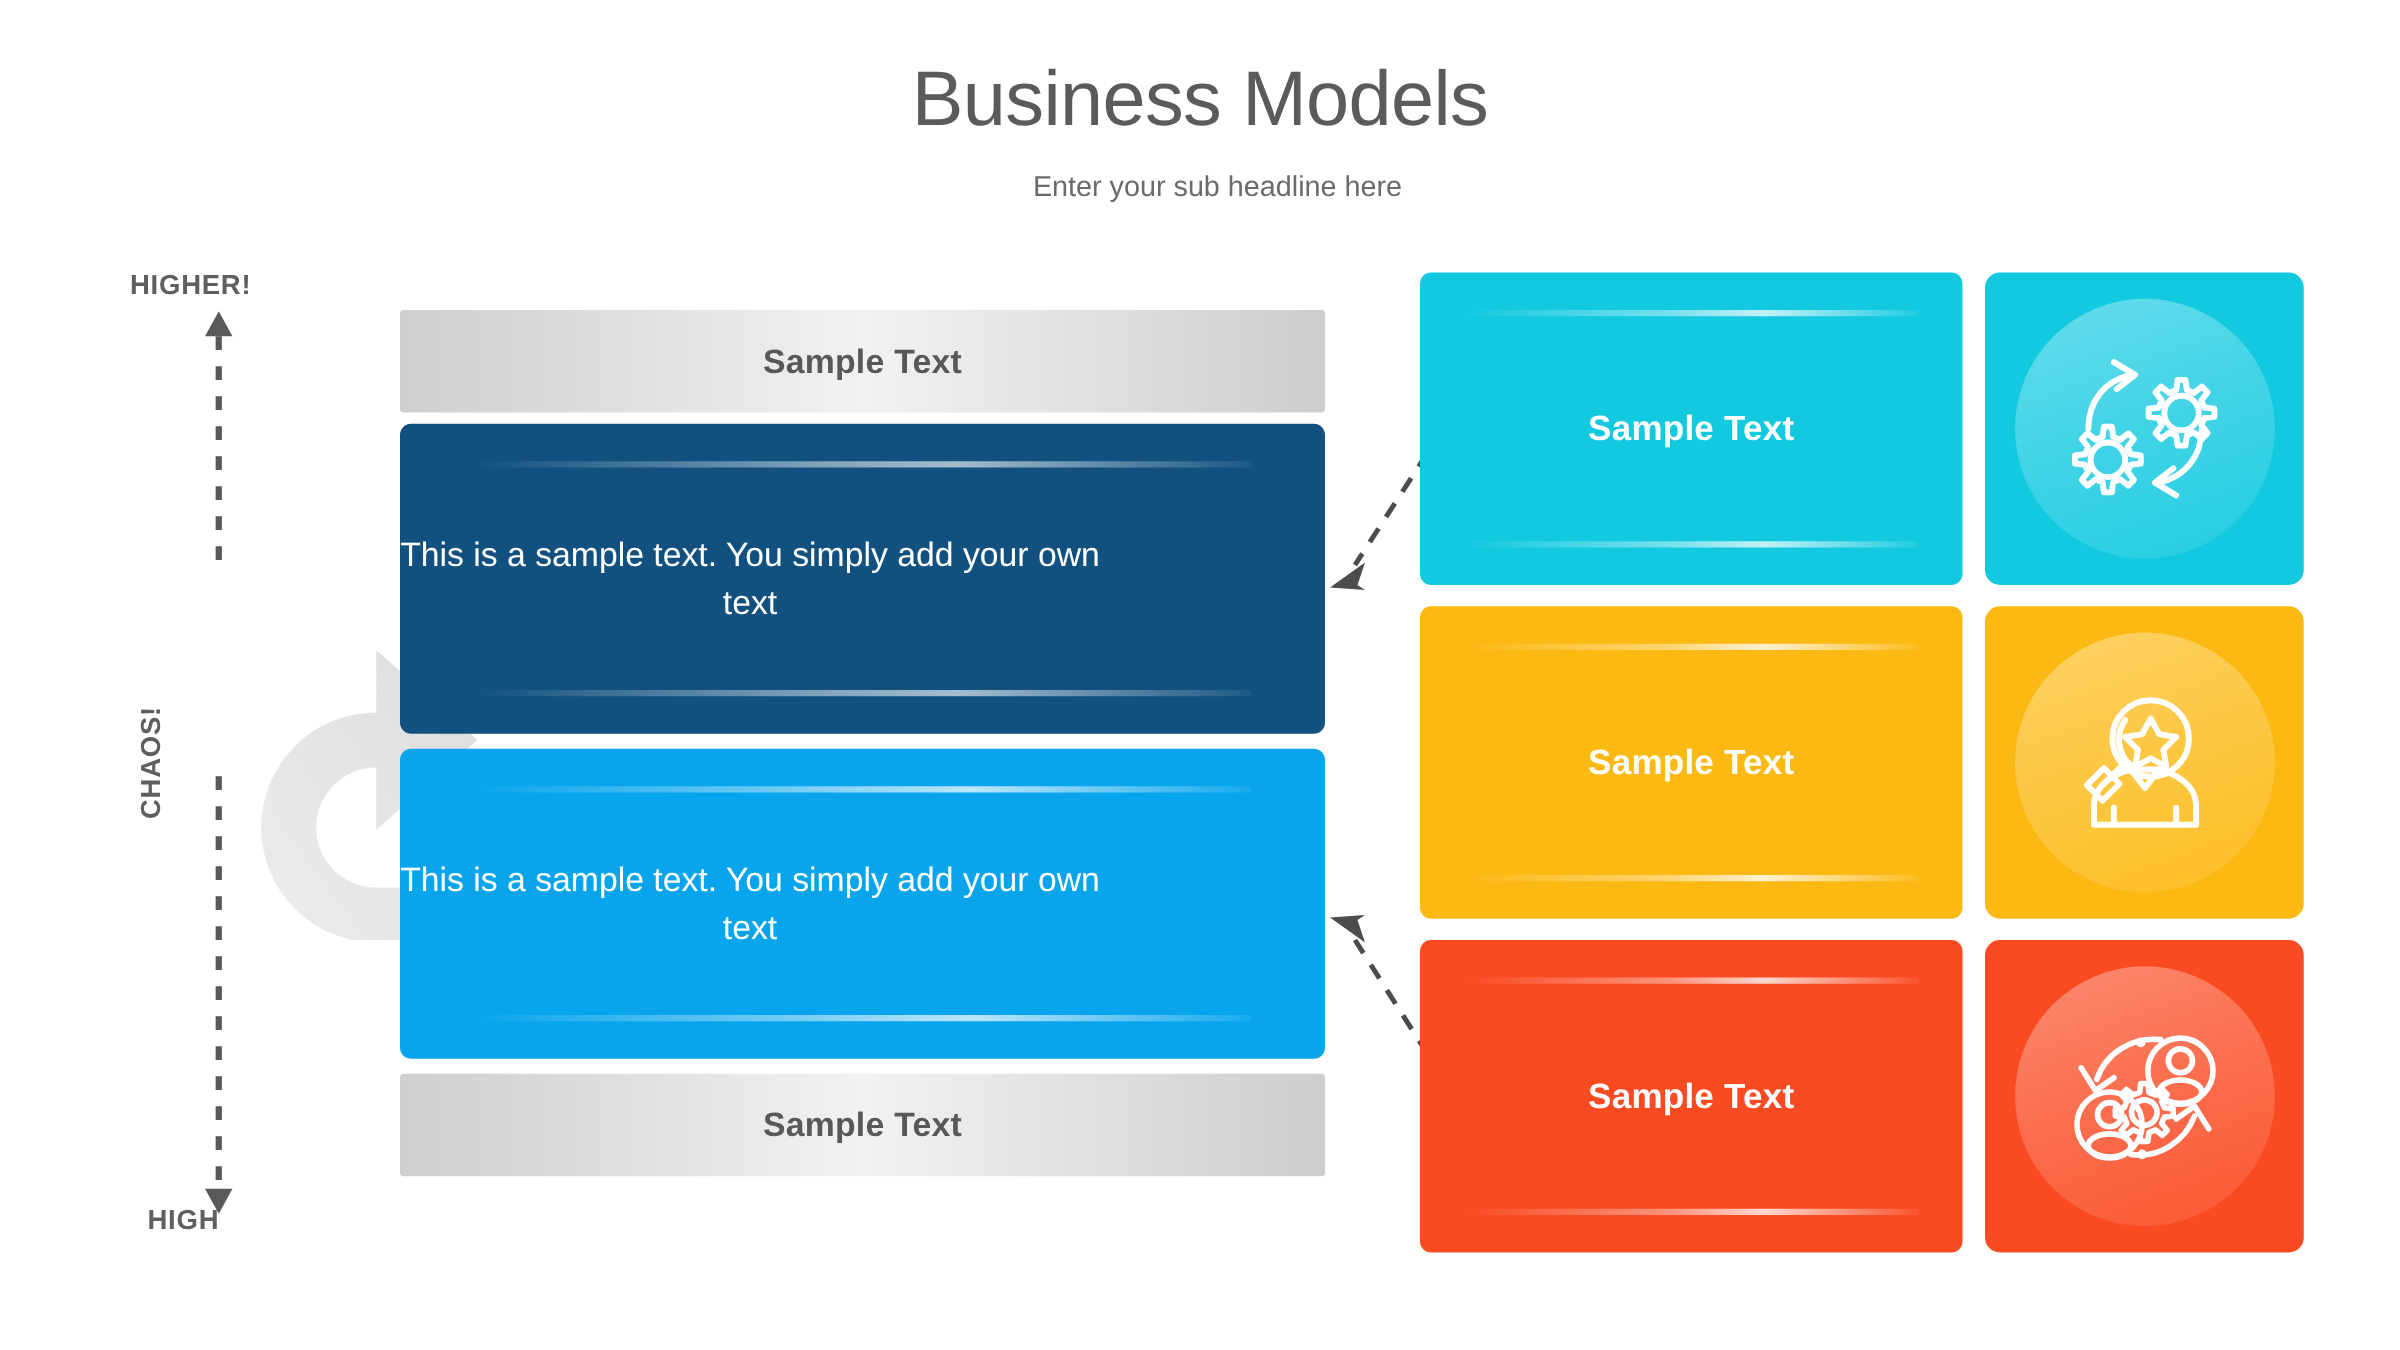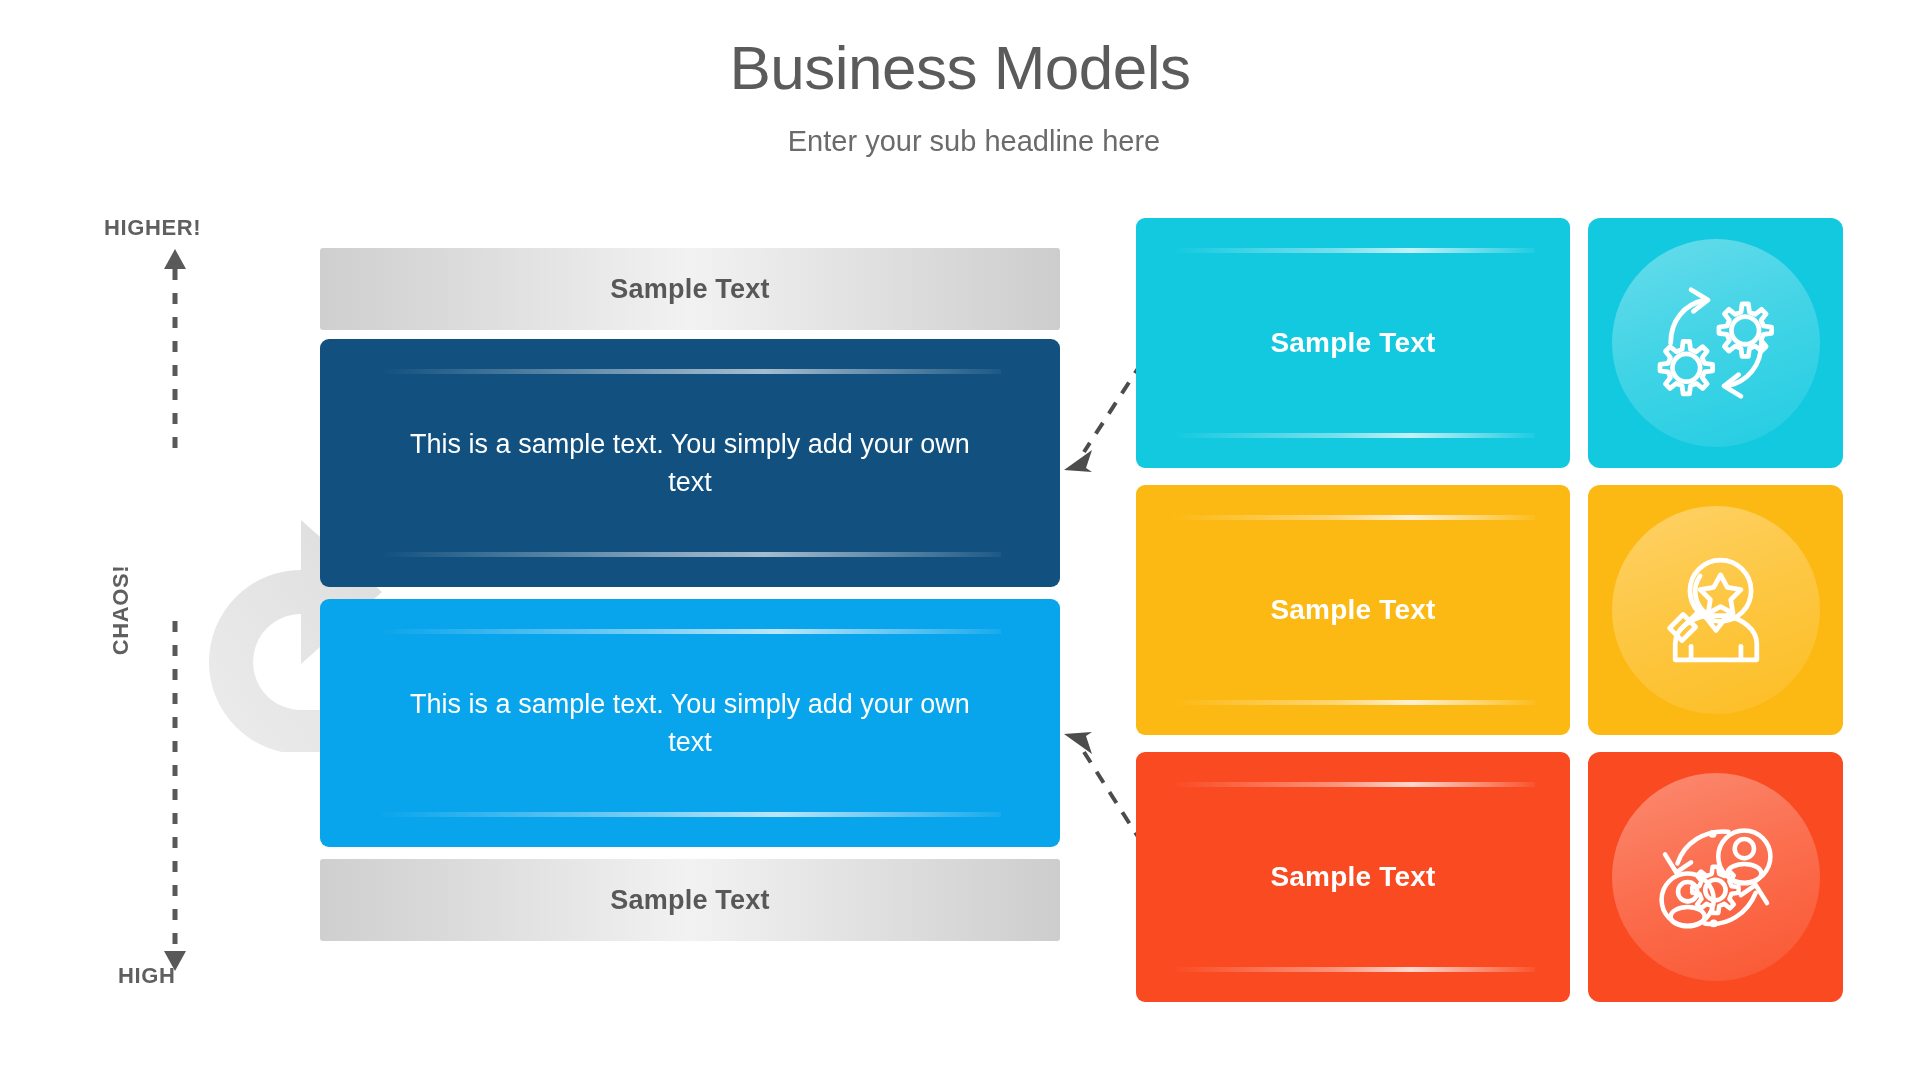--- a/index.html
+++ b/index.html
@@ -25,24 +25,24 @@
     width: 1920px;
     text-align: center;
     padding-top: 34px;
   }
   .slide-title {
     font-size: 62px;
     font-weight: 400;
     color: #5b5b5b;
     letter-spacing: -0.5px;
     line-height: 1.1;
-    margin: 0;
+    margin: 12px;
   }
   .slide-subtitle {
-    font-size: 29px;
+    font-size: 23px;
     font-weight: 400;
     color: #6b6b6b;
     margin: 22px 0 0 0;
     line-height: 1.2;
     padding-left: 28px;
   }
 
   
   .axis {
     position: absolute;
@@ -106,21 +106,21 @@
     font-size: 27px;
     font-weight: bold;
     color: #585858;
     letter-spacing: 0.2px;
   }
   .panel {
     position: relative;
     border-radius: 9px;
     display: flex;
     align-items: center;
-    justify-content: center;
+    justify-content: flex-start;
     overflow: hidden;
   }
   .panel-dark {
     height: 248px;
     margin-top: 9px;
     background: #11507f;
   }
   .panel-light {
     height: 248px;
     margin-top: 12px;

